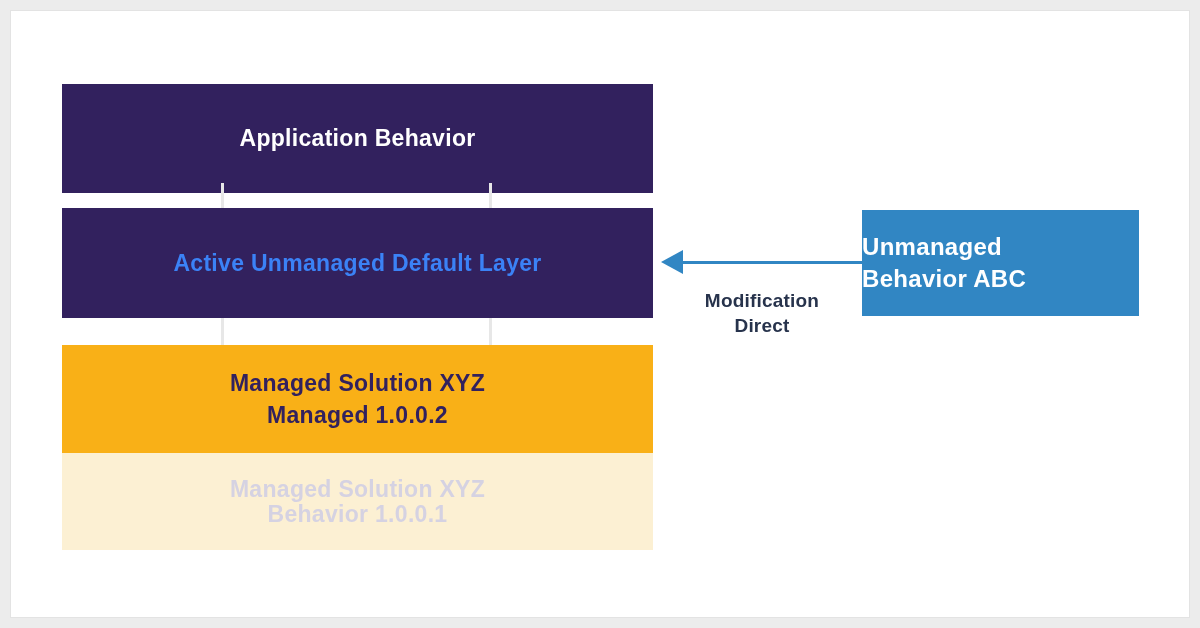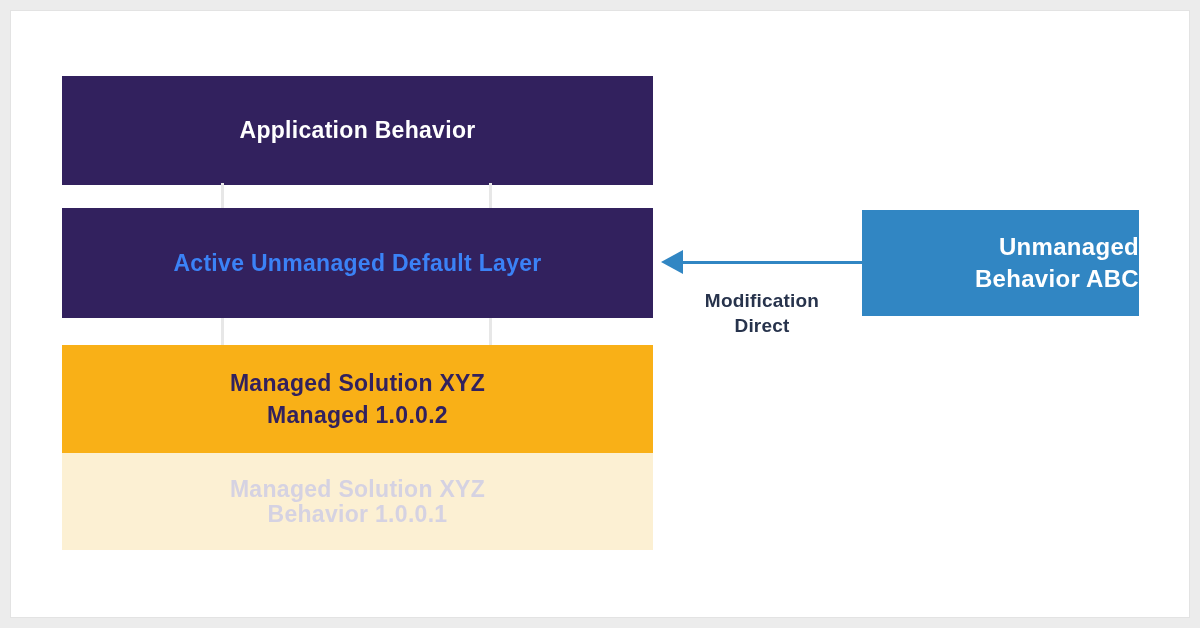--- a/index.html
+++ b/index.html
@@ -27,40 +27,40 @@
     left: 62px;
     width: 591px;
     display: flex;
     flex-direction: column;
     align-items: center;
     justify-content: center;
     text-align: center;
     font-weight: 700;
     letter-spacing: 0.3px;
   }
-  .box-app      { top: 76px;  height: 109px; font-size: 23px; }
+  .box-app      { top: 84px;  height: 109px; font-size: 23px; }
   .box-active   { top: 208px; height: 110px; font-size: 23px; }
   .box-managed2 { top: 345px; height: 108px; font-size: 23px; line-height: 32px; }
   .box-managed1 { top: 453px; height: 97px;  font-size: 23px; line-height: 25px; }
   .connector {
     position: absolute;
     width: 3px;
     background: #E7E7E7;
   }
   .conn-gap1 { top: 183px; height: 25px; }
   .conn-gap2 { top: 318px; height: 27px; }
   .conn-left  { left: 221px; }
   .conn-right { left: 489px; }
   .side-box {
     position: absolute;
     left: 862px; top: 210px;
     width: 277px; height: 106px;
     display: flex;
     flex-direction: column;
-    align-items: flex-end;
+    align-items: flex-start;
     justify-content: center;
     text-align: center;
     font-weight: 700;
     font-size: 24px;
     line-height: 32px;
     letter-spacing: 0.3px;
   }
   .arrow-line {
     position: absolute;
     left: 680px; top: 261px;

